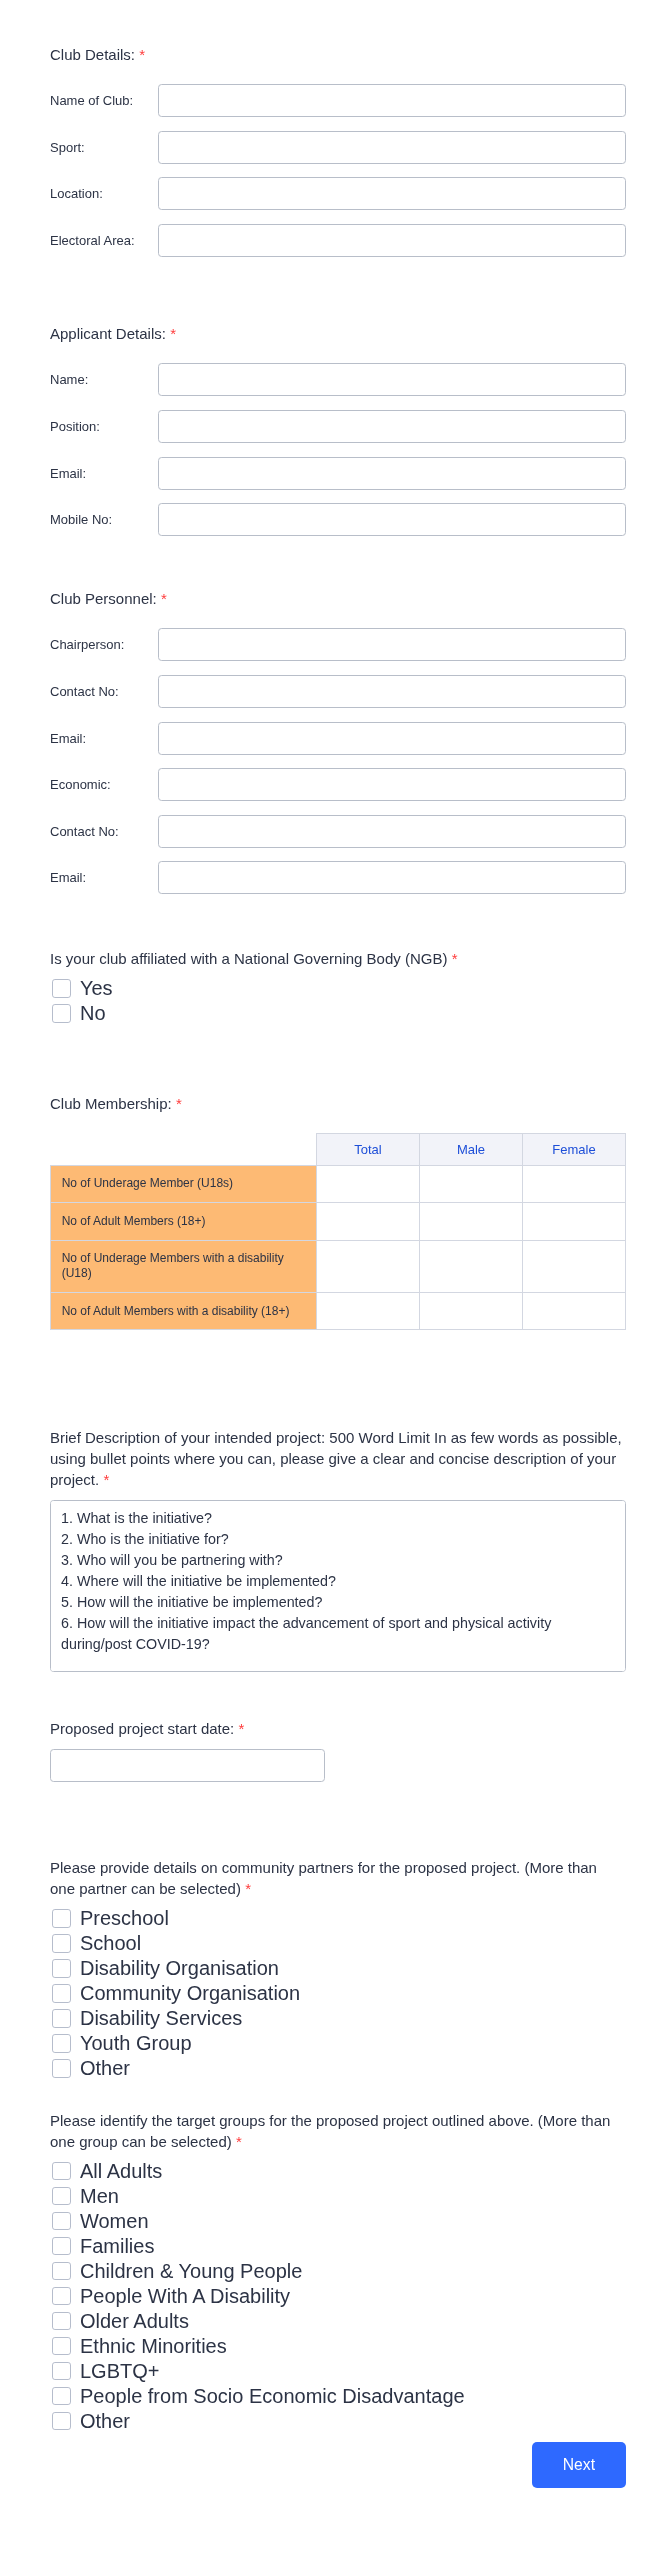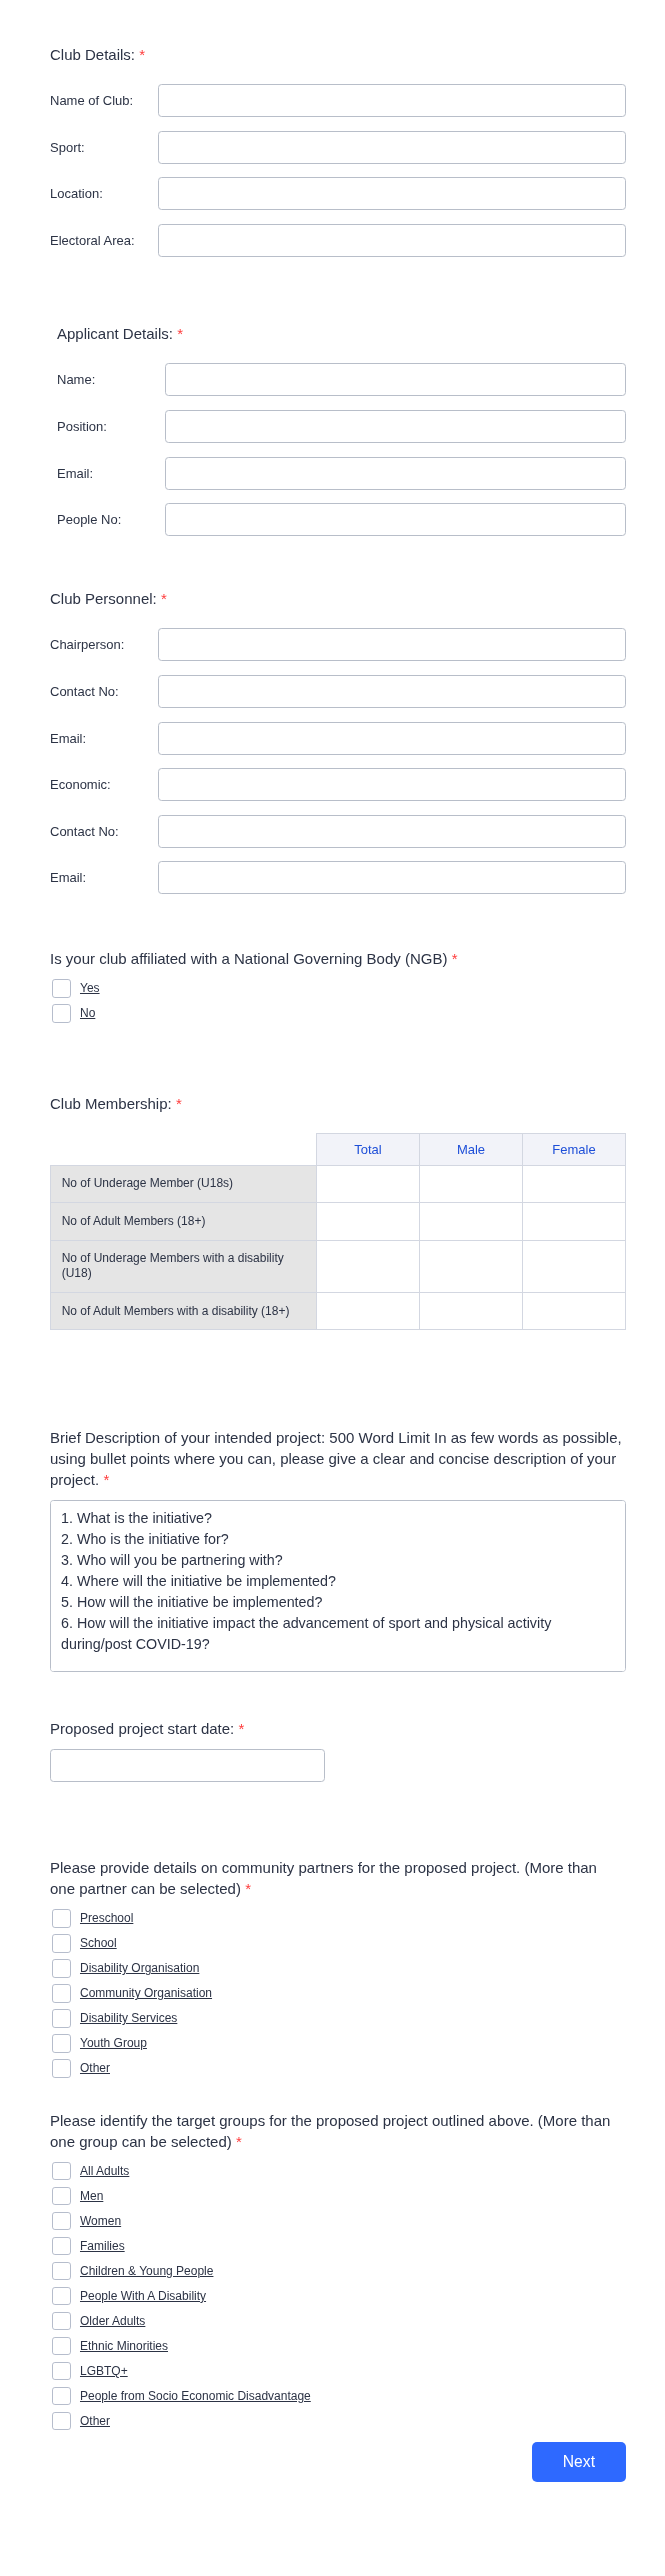--- a/index.html
+++ b/index.html
@@ -26,59 +26,59 @@
     padding:0 8.6px; color:#2c3345; background:#fff; min-width:0;
   }
 
   .check-row { display:flex; align-items:center; margin:0 0 6.4px 0; padding-left:2.1px; cursor:pointer; }
   .checkbox {
     appearance:none; -webkit-appearance:none;
     width:18.6px; height:18.6px; flex:0 0 18.6px;
     border:0.7px solid #b6bdcc; border-radius:2.9px; background:#fff;
     margin:0 9.3px 0 0; cursor:pointer;
   }
-  .check-label { font-size:12px; line-height:18.6px;text-decoration:underline; }
+  .check-label { font-size:20px; line-height:18.6px; }
 
   .matrix { border-collapse:collapse; width:575px; table-layout:fixed; }
   .matrix th, .matrix td { border:0.7px solid #d3d7e1; }
   .corner { border:none !important; background:transparent; width:266px; }
   .col-h { background:#f2f3f9; font-weight:400; font-size:13px; height:31.5px; width:103px; text-align:center; color:#1d4ed8; }
-  .row-h { background:#e5e5e5; font-weight:400; font-size:12px; line-height:15px; text-align:left; padding:10.7px 8.6px 10.7px 10.7px; color:#2c3345; }
+  .row-h { background:#fdba74; font-weight:400; font-size:12px; line-height:15px; text-align:left; padding:10.7px 8.6px 10.7px 10.7px; color:#2c3345; }
   .cell { background:#fff; padding:0; vertical-align:middle; }
   .cell-input {
     display:block; width:100%; height:33px; border:none; background:transparent;
     font-family:"Liberation Sans", sans-serif; font-size:13px; padding:0 5.7px; color:#2c3345;
   }
 
   .desc-textarea {
     width:100%; height:172px; border:0.7px solid #b8bec9; border-radius:3.6px;
     font-family:"Liberation Sans", sans-serif; font-size:14.3px; line-height:21px;
     padding:6.4px 10px; color:#2c3345; resize:none; overflow-y:scroll; background:#fff;
   }
   .desc-textarea::-webkit-scrollbar { width:9.3px; }
   .desc-textarea::-webkit-scrollbar-track { background:#fafafa; border-left:0.7px solid #ececf0; }
   .desc-textarea::-webkit-scrollbar-thumb { background:#c7c7cc; border-radius:5px; border:2.1px solid #fafafa; }
 
   .date-input { flex:none; display:block; width:275px; }
 
   
-  .gap-applicant  { margin-top:66px;margin-left:7px; }
+  .gap-applicant  { margin-top:66px; }
   .gap-personnel  { margin-top:52px; }
   .gap-ngb        { margin-top:54px; }
   .gap-membership { margin-top:70px; }
   .gap-desc       { margin-top:97px; }
   .gap-date       { margin-top:44px; }
   .gap-partners   { margin-top:75px; }
   .gap-target     { margin-top:32px; }
 
   .nav-row { display:flex; justify-content:flex-end; margin-top:11.5px; }
   .next-btn {
     background:var(--accent); color:#fff; border:none; border-radius:5px;
     font-family:"Liberation Sans", sans-serif; font-size:15.7px;
-    height:40px; padding:0 31px; cursor:pointer;
+    height:46px; padding:0 31px; cursor:pointer;
   }
 </style>
 </head>
 <body>
 
 <div class="page">
 
   <section>
     <div class="section-title">
       <span>Club Details:</span><span class="req">*</span>
@@ -111,21 +111,21 @@
       </div>
       <div class="field-row">
         <label class="field-label">Position:</label>
         <input type="text" class="text-input" style="">
       </div>
       <div class="field-row">
         <label class="field-label">Email:</label>
         <input type="text" class="text-input" style="">
       </div>
       <div class="field-row">
-        <label class="field-label">People No:</label>
+        <label class="field-label">Mobile No:</label>
         <input type="text" class="text-input" style="">
       </div>
   </section>
 
   <section class="gap-personnel">
     <div class="section-title">
       <span>Club Personnel:</span><span class="req">*</span>
     </div>
     <div class="field-row">
         <label class="field-label">Chairperson:</label>

